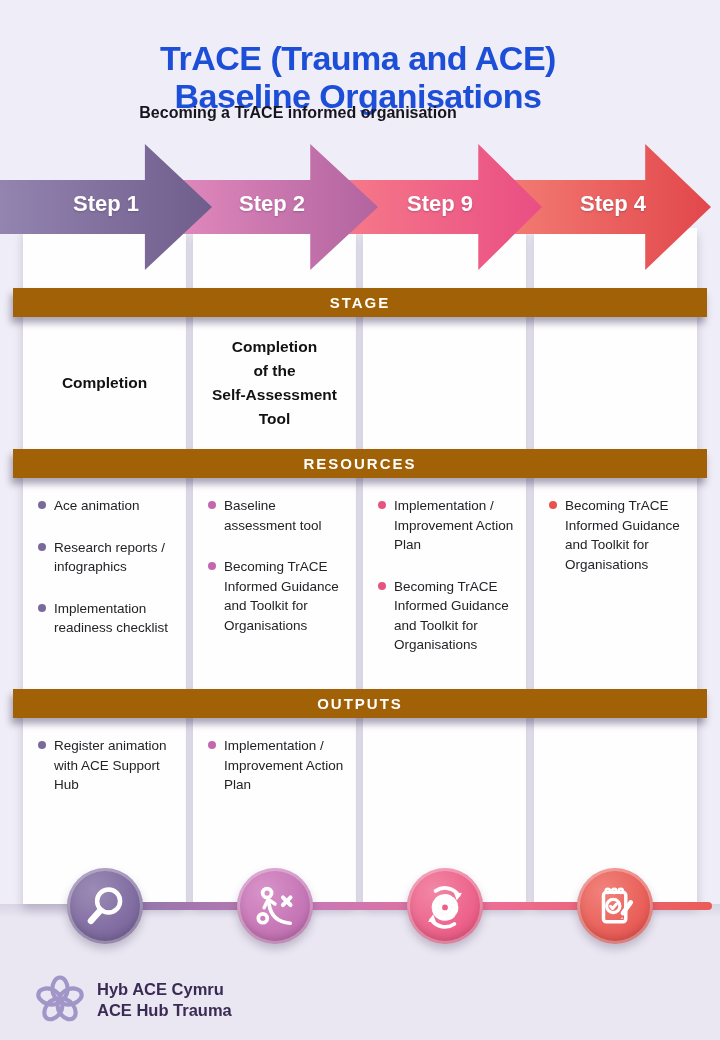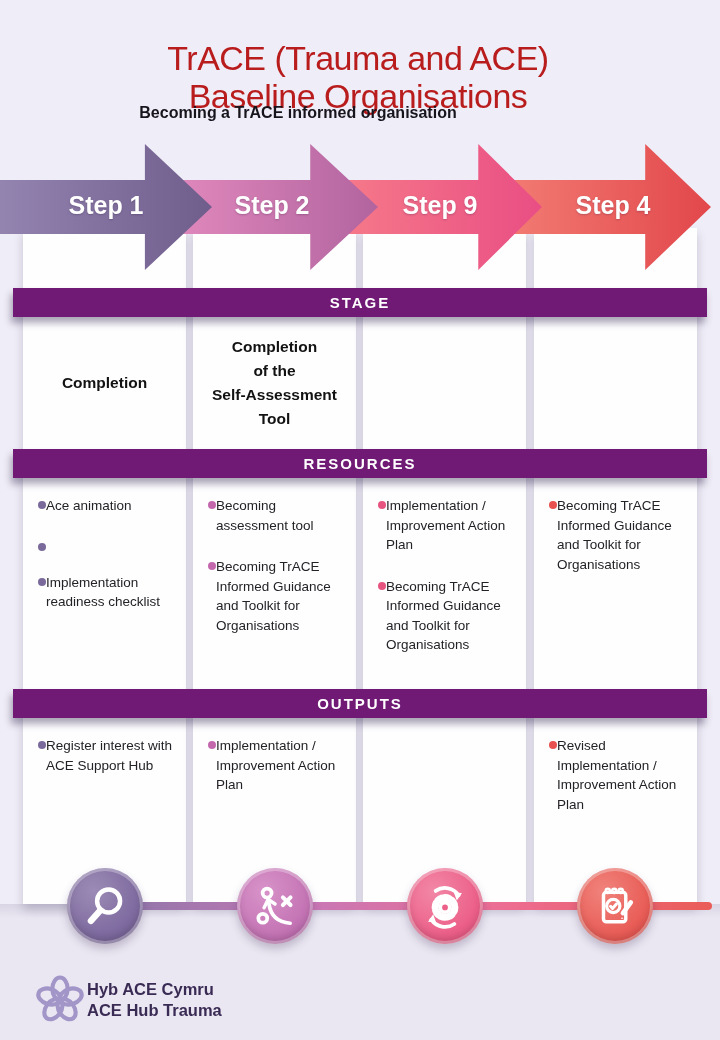--- a/index.html
+++ b/index.html
@@ -1,81 +1,81 @@
 <!DOCTYPE html>
 <html><head>
 <meta charset="utf-8">
 <style>
   html,body{margin:0;padding:0;}
   body{font-family:"Liberation Sans", sans-serif; background:#efedf7;}
   .poster{position:relative;width:720px;height:1040px;overflow:hidden;background:#efedf7;}
 
   
   .title{position:absolute;top:16px;left:0;width:716px;text-align:center;
-         font-size:34px;line-height:1.12;font-weight:normal;color:#b91c1c;letter-spacing:-.5px;z-index:2;}
+         font-size:34px;line-height:1.12;font-weight:bold;color:#1d4ed8;letter-spacing:-.5px;z-index:2;}
   .subtitle{position:absolute;top:104px;left:0;width:596px;text-align:center;
          font-size:16px;font-weight:600;color:#17141c;z-index:2;}
 
   
   .arrows{position:absolute;top:144px;left:0;width:720px;height:126px;z-index:6;}
   .arrow{position:absolute;top:0;height:126px;filter:drop-shadow(3px 6px 5px rgba(70,50,95,.30));}
   .a1{left:-8px;width:220px;background:linear-gradient(90deg,#9585b1,#6f5d8c);
       clip-path:polygon(0 28.5%,69.5% 28.5%,69.5% 0,100% 50%,69.5% 100%,69.5% 71.5%,0 71.5%);z-index:14;}
   .a2{left:136px;width:242px;background:linear-gradient(90deg,#e98fc2,#b2649f);
       clip-path:polygon(0 28.5%,72% 28.5%,72% 0,100% 50%,72% 100%,72% 71.5%,0 71.5%);z-index:13;}
   .a3{left:306px;width:236px;background:linear-gradient(90deg,#f8818a,#e94e84);
       clip-path:polygon(0 28.5%,73% 28.5%,73% 0,100% 50%,73% 100%,73% 71.5%,0 71.5%);z-index:12;}
   .a4{left:476px;width:235px;background:linear-gradient(90deg,#f5837a,#e2474b);
       clip-path:polygon(0 28.5%,72% 28.5%,72% 0,100% 50%,72% 100%,72% 71.5%,0 71.5%);z-index:11;}
   .step-label{position:absolute;top:47px;height:30px;transform:translateX(-50%);z-index:15;
-      color:#fff;font-size:25px;font-weight:bold;white-space:nowrap;text-shadow:0 1px 2px rgba(40,20,60,.25);}
+      color:#fff;font-size:22px;font-weight:bold;white-space:nowrap;text-shadow:0 1px 2px rgba(40,20,60,.25);}
   .s1{left:106px}.s2{left:272px}.s3{left:440px}.s4{left:613px}
 
   
   .col-bg{position:absolute;top:228px;height:676px;width:163px;background:#fefeff;z-index:1;
       box-shadow:0 6px 9px rgba(105,95,130,.30);}
   .p1{left:23px}.p2{left:193px}.p3{left:363px}.p4{left:534px}
 
   
-  .bar{position:absolute;left:13px;width:694px;height:29px;background:#701a75;z-index:3;
+  .bar{position:absolute;left:13px;width:694px;height:29px;background:#a16207;z-index:3;
        display:flex;align-items:center;justify-content:center;color:#fff;font-size:15px;font-weight:bold;
        letter-spacing:2px;box-shadow:-2px 6px 7px rgba(70,60,95,.45);}
   .bar-stage{top:288px}.bar-resources{top:449px}.bar-outputs{top:689px}
 
   
   .stage-cell{position:absolute;top:317px;height:132px;width:163px;z-index:2;
       display:flex;align-items:center;justify-content:center;text-align:center;
       font-size:15.5px;font-weight:bold;color:#121212;line-height:1.55;white-space:pre-line;padding:0 2px;box-sizing:border-box;}
 
   
   .cell-list{position:absolute;width:163px;z-index:2;box-sizing:border-box;padding:19px 8px 0 15px;}
   .res{top:477px;height:212px}
   .out{top:717px;height:187px}
-  .item{display:flex;margin-bottom:22px;}
+  .item{display:flex;gap:8px;margin-bottom:22px;}
   .bullet{flex:0 0 8px;width:8px;height:8px;border-radius:50%;margin-top:5px;}
   .k1 .bullet{background:#7a6a9b}.k2 .bullet{background:#c468ae}
   .k3 .bullet{background:#e85480}.k4 .bullet{background:#e8514f}
   .item .txt{font-size:13.5px;line-height:1.45;color:#242226;}
 
   
   .bottom-strip{position:absolute;top:904px;left:0;width:720px;height:136px;z-index:0;
       background:linear-gradient(180deg,#d9d5e4 0px,#eae7f2 14px);}
   .timeline-line{position:absolute;top:902px;left:104px;width:608px;height:8px;border-radius:4px;z-index:4;
       background:linear-gradient(90deg,#8a76a8,#c878b6 34%,#ed6d92 66%,#ea5c57);}
   .tl-circle{position:absolute;top:868px;width:76px;height:76px;border-radius:50%;z-index:5;
       display:flex;align-items:center;justify-content:center;
       box-shadow:0 5px 9px rgba(60,40,80,.25), inset 0 0 0 3px rgba(255,255,255,.30), inset 0 -5px 9px rgba(0,0,0,.16);}
   .q1{left:67px; background:radial-gradient(circle at 35% 30%,#9c8bb5,#7f6ba0 62%,#6d5a8d);}
   .q2{left:237px;background:radial-gradient(circle at 35% 30%,#d893c9,#c474b4 62%,#b05fa4);}
   .q3{left:407px;background:radial-gradient(circle at 35% 30%,#f287a6,#ec6089 62%,#e14f7b);}
   .q4{left:577px;background:radial-gradient(circle at 35% 30%,#f0837c,#e95d57 62%,#de4a47);}
   .tl-circle svg{width:46px;height:46px;}
 
   
-  .logo{position:absolute;left:33px;top:971px;z-index:3;display:flex;align-items:center;}
+  .logo{position:absolute;left:33px;top:971px;z-index:3;display:flex;align-items:center;gap:10px;}
   .logo-text{font-size:16.5px;font-weight:bold;color:#3a2b55;line-height:1.28;}
 </style>
 </head>
 <body>
 
 <div class="poster">
 
   <h1 class="title"><span>TrACE (Trauma and ACE)</span><br><span>Baseline Organisations</span></h1>
   <div class="subtitle">Becoming a TrACE informed organisation</div>
 
@@ -111,30 +111,31 @@
 Self-Assessment
 Tool</div>
 
   <div class="cell-list res p1 k1">
     <div class="item">
         <span class="bullet"></span>
         <span class="txt">Ace animation</span>
       </div>
     <div class="item">
         <span class="bullet"></span>
+        <span class="txt">Research reports / infographics</span>
       </div>
     <div class="item">
         <span class="bullet"></span>
         <span class="txt">Implementation readiness checklist</span>
       </div>
   </div>
   <div class="cell-list res p2 k2">
     <div class="item">
         <span class="bullet"></span>
-        <span class="txt">Becoming assessment tool</span>
+        <span class="txt">Baseline assessment tool</span>
       </div>
     <div class="item">
         <span class="bullet"></span>
         <span class="txt">Becoming TrACE Informed Guidance and Toolkit for Organisations</span>
       </div>
   </div>
   <div class="cell-list res p3 k3">
     <div class="item">
         <span class="bullet"></span>
         <span class="txt">Implementation / Improvement Action Plan</span>
@@ -147,36 +148,30 @@
   <div class="cell-list res p4 k4">
     <div class="item">
         <span class="bullet"></span>
         <span class="txt">Becoming TrACE Informed Guidance and Toolkit for Organisations</span>
       </div>
   </div>
 
   <div class="cell-list out p1 k1">
     <div class="item">
         <span class="bullet"></span>
-        <span class="txt">Register interest with ACE Support Hub</span>
+        <span class="txt">Register animation with ACE Support Hub</span>
       </div>
   </div>
   <div class="cell-list out p2 k2">
     <div class="item">
         <span class="bullet"></span>
         <span class="txt">Implementation / Improvement Action Plan</span>
       </div>
   </div>
   <div class="cell-list out p3 k3"></div>
-  <div class="cell-list out p4 k4">
-    <div class="item">
-        <span class="bullet"></span>
-        <span class="txt">Revised Implementation / Improvement Action Plan</span>
-      </div>
-  </div>
 
   <div class="bottom-strip"></div>
   <div class="timeline-line"></div>
 
   <div class="tl-circle q1">
     <svg viewBox="0 0 32 32" fill="none" stroke="#fff" stroke-linecap="round">
       <circle cx="18.5" cy="12.5" r="8" stroke-width="3.1"></circle>
       <line x1="12.6" y1="19.2" x2="6.2" y2="26.4" stroke-width="4.4"></line>
     </svg>
   </div>

